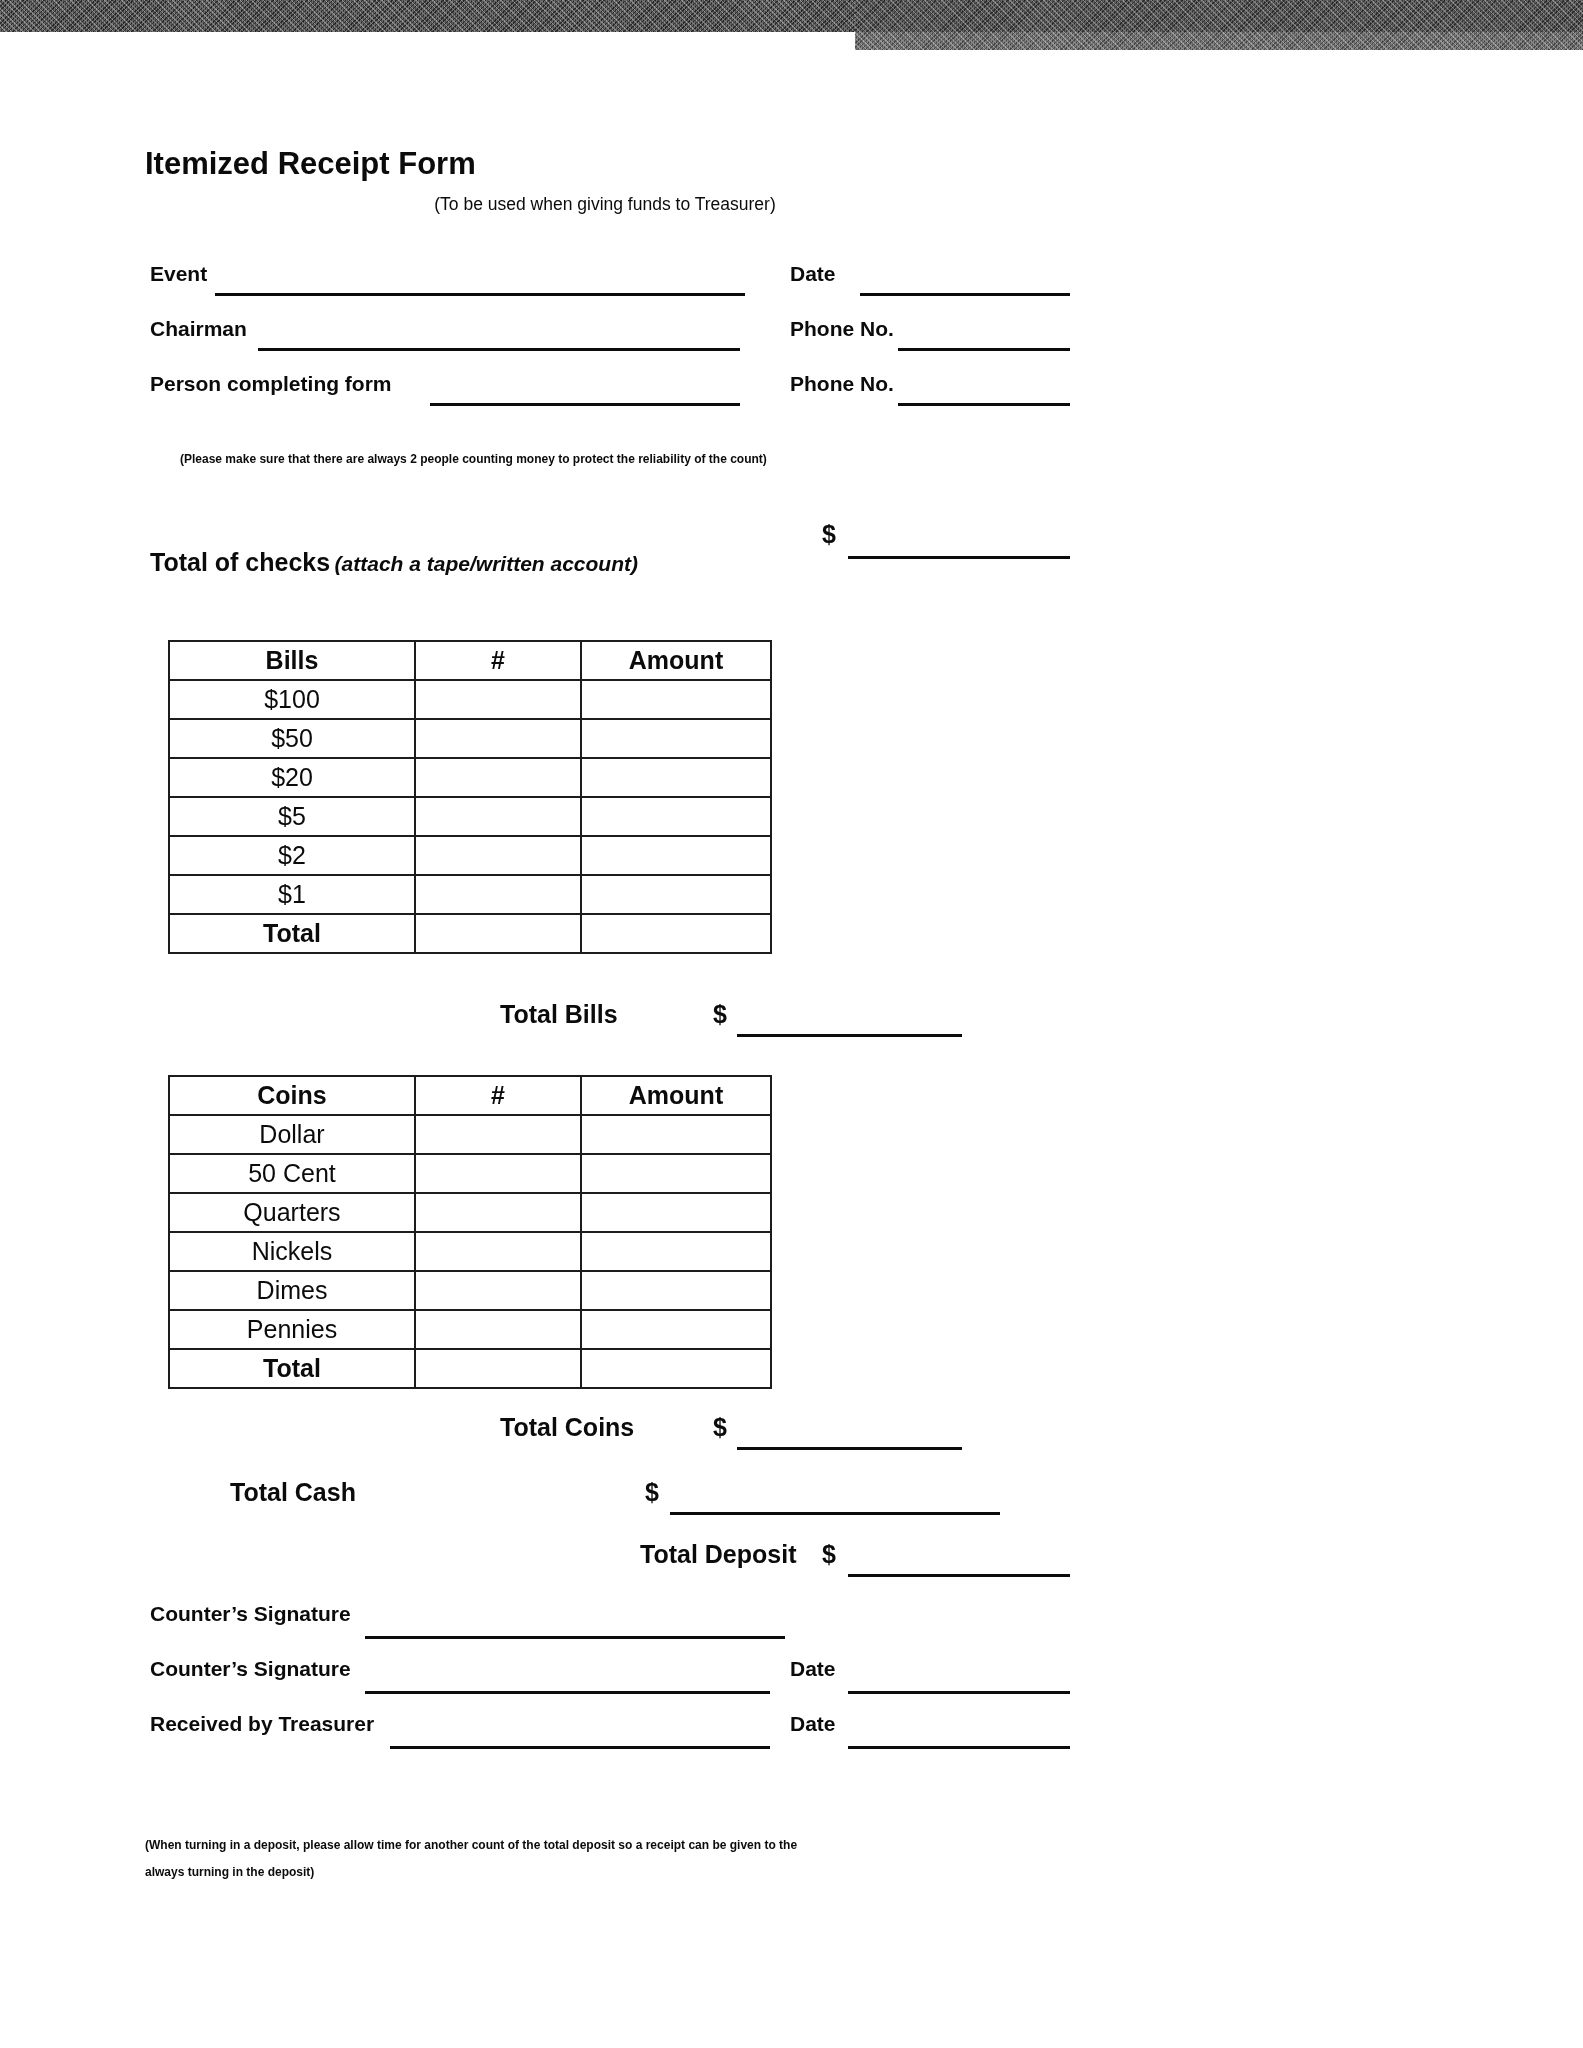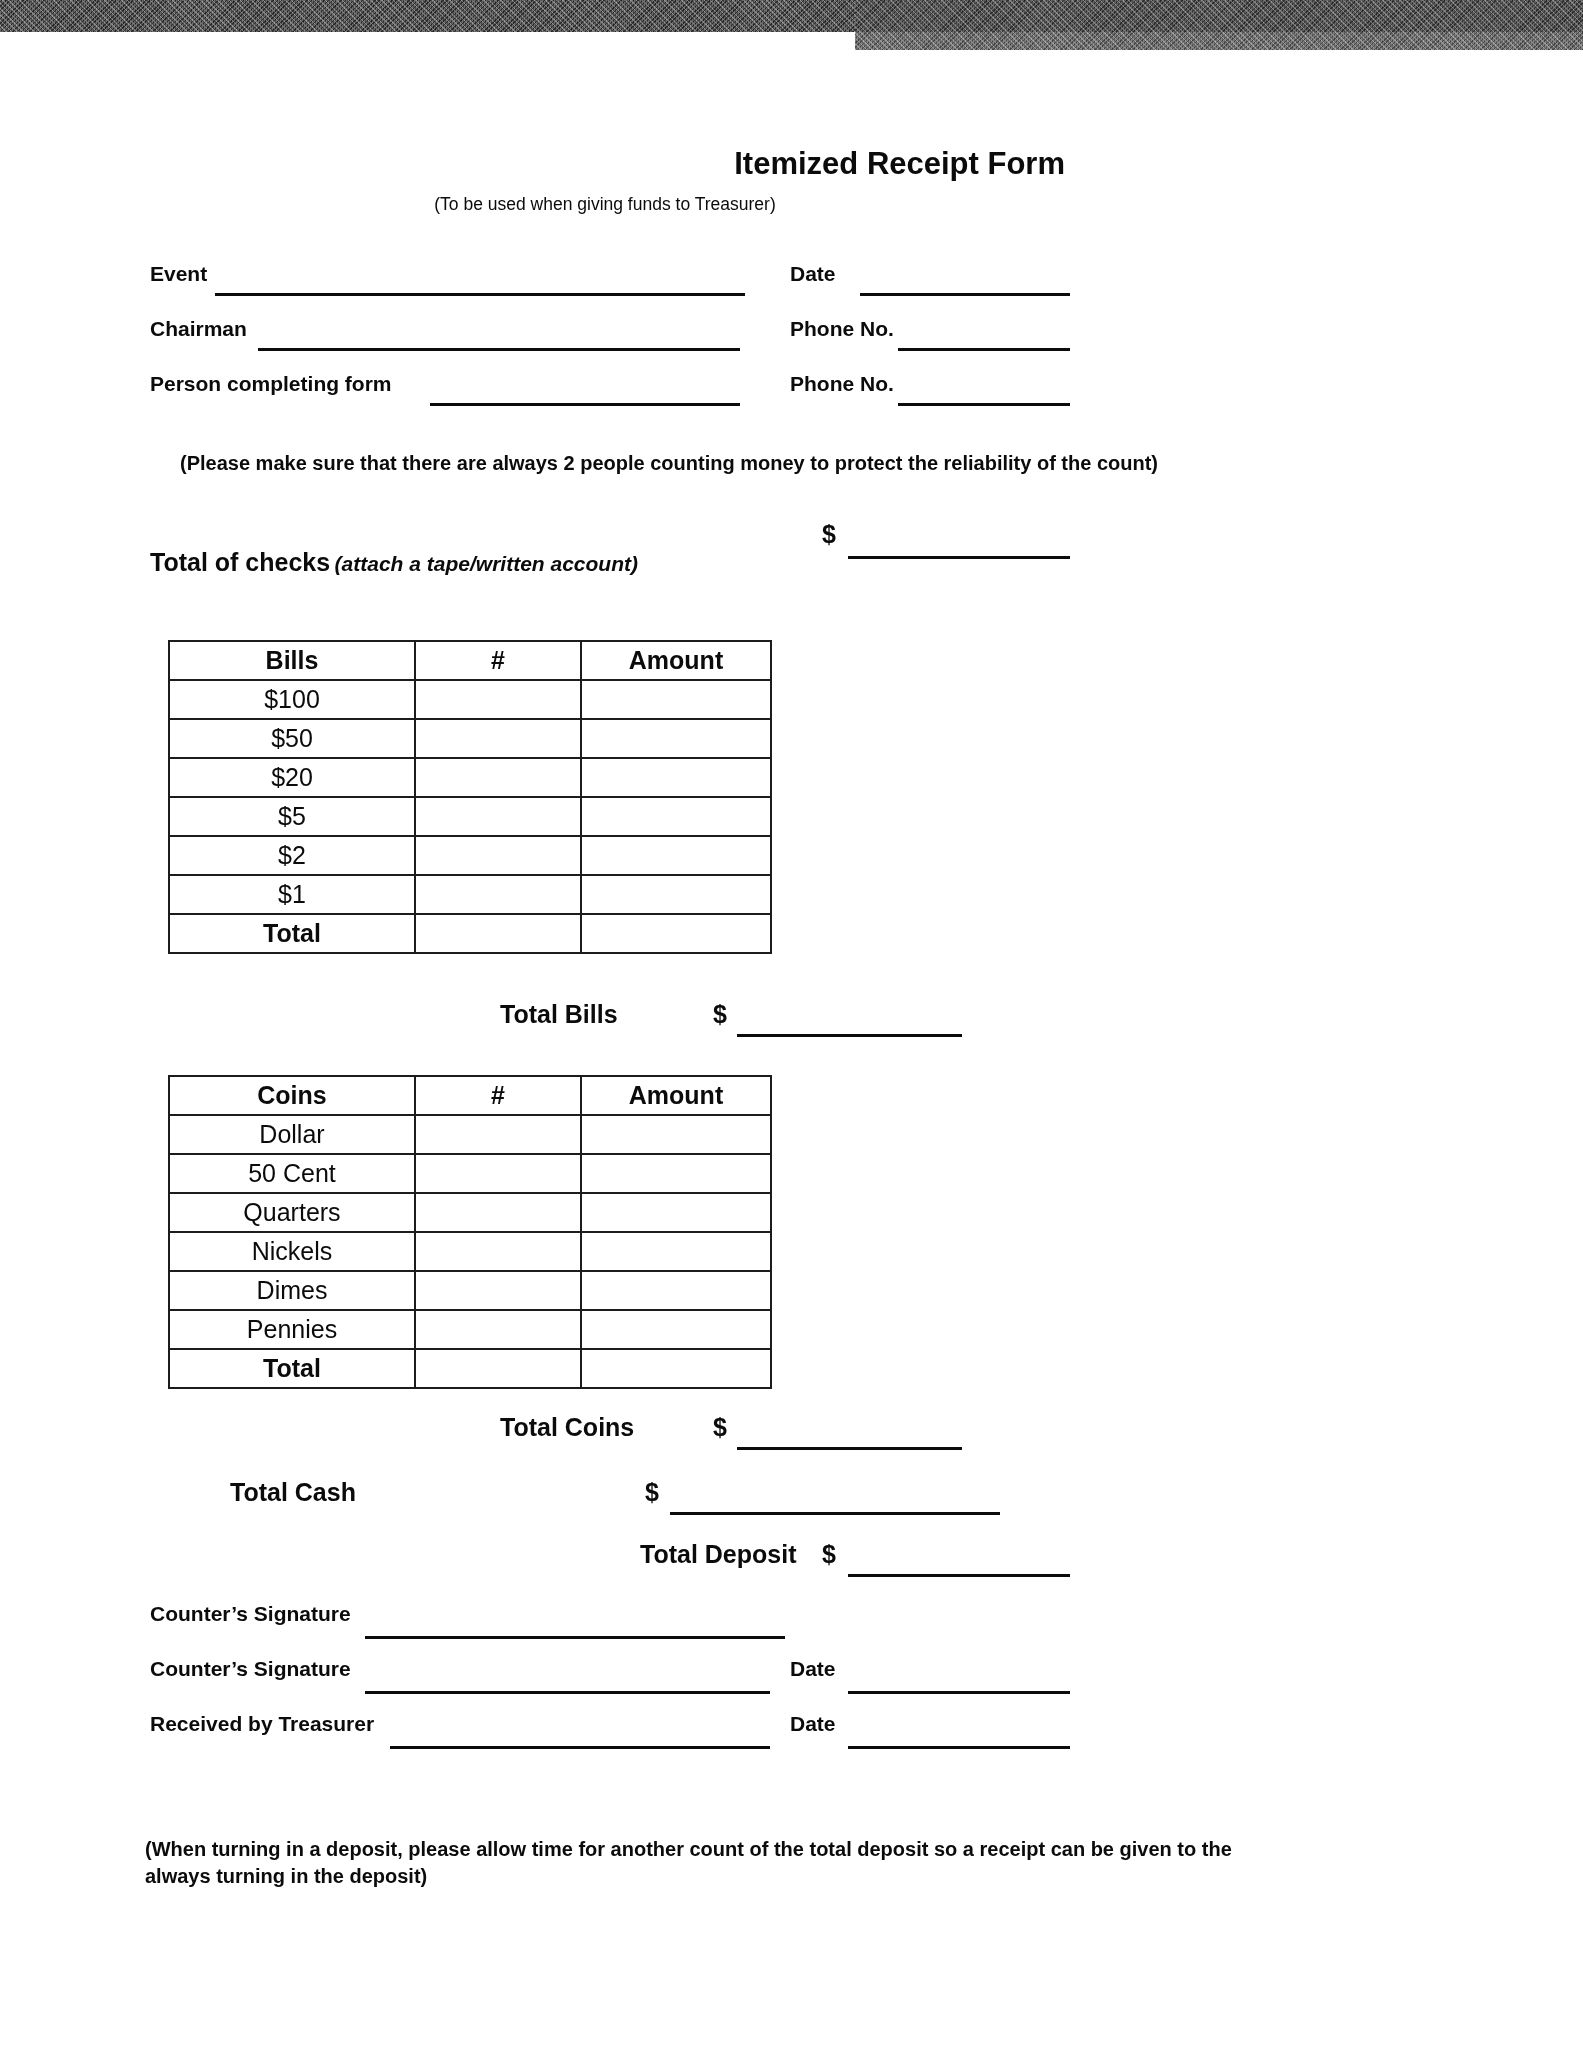--- a/index.html
+++ b/index.html
@@ -10,27 +10,27 @@
   .abs { position:absolute; white-space:nowrap; }
   .noiseband {
     position:absolute; left:0; top:0; width:100%; height:32px;
     background-color:#4c4c4c;
     background-image:
       repeating-linear-gradient(45deg, rgba(255,255,255,.30) 0 1px, transparent 1px 4px),
       repeating-linear-gradient(-45deg, rgba(0,0,0,.55) 0 1px, transparent 1px 3px),
       repeating-linear-gradient(90deg, rgba(255,255,255,.18) 0 1px, transparent 1px 2px);
   }
   .noiseband.rightext { left:auto; right:0; width:46%; height:50px; opacity:.85; }
-  .title { font-weight:bold; font-size:31px; text-align:right; }
+  .title { font-weight:bold; font-size:31px; text-align:left; }
   .subtitle { font-size:17.5px; text-align:center; }
   .lbl { font-weight:bold; font-size:21px; }
   .biglbl { font-weight:bold; font-size:25px; }
   .dollar { font-weight:bold; font-size:25px; }
   .itnote { font-weight:bold; font-style:italic; font-size:21px; }
-  .smallnote { font-weight:bold; font-size:20px; }
+  .smallnote { font-weight:bold; font-size:12px; }
   .uline { position:absolute; height:3px; background:#0c0c0c; }
   table.formtable {
     position:absolute; border-collapse:collapse; table-layout:fixed;
     font-family:"Liberation Sans", sans-serif;
   }
   table.formtable td {
     border:2px solid #1c1c1c; height:37px; padding:0;
     text-align:center; vertical-align:middle; font-size:25px; color:#0b0b0b;
   }
   table.formtable td.th { font-weight:bold; }

